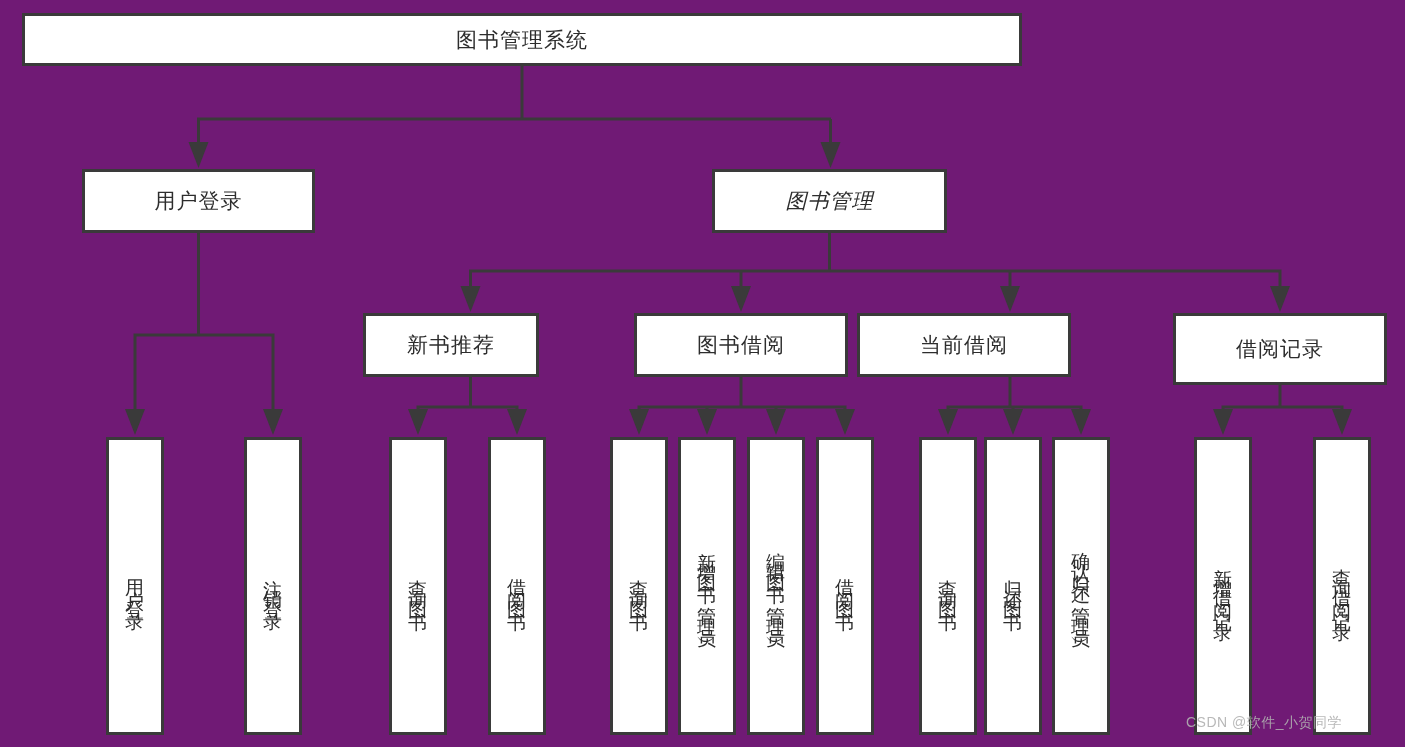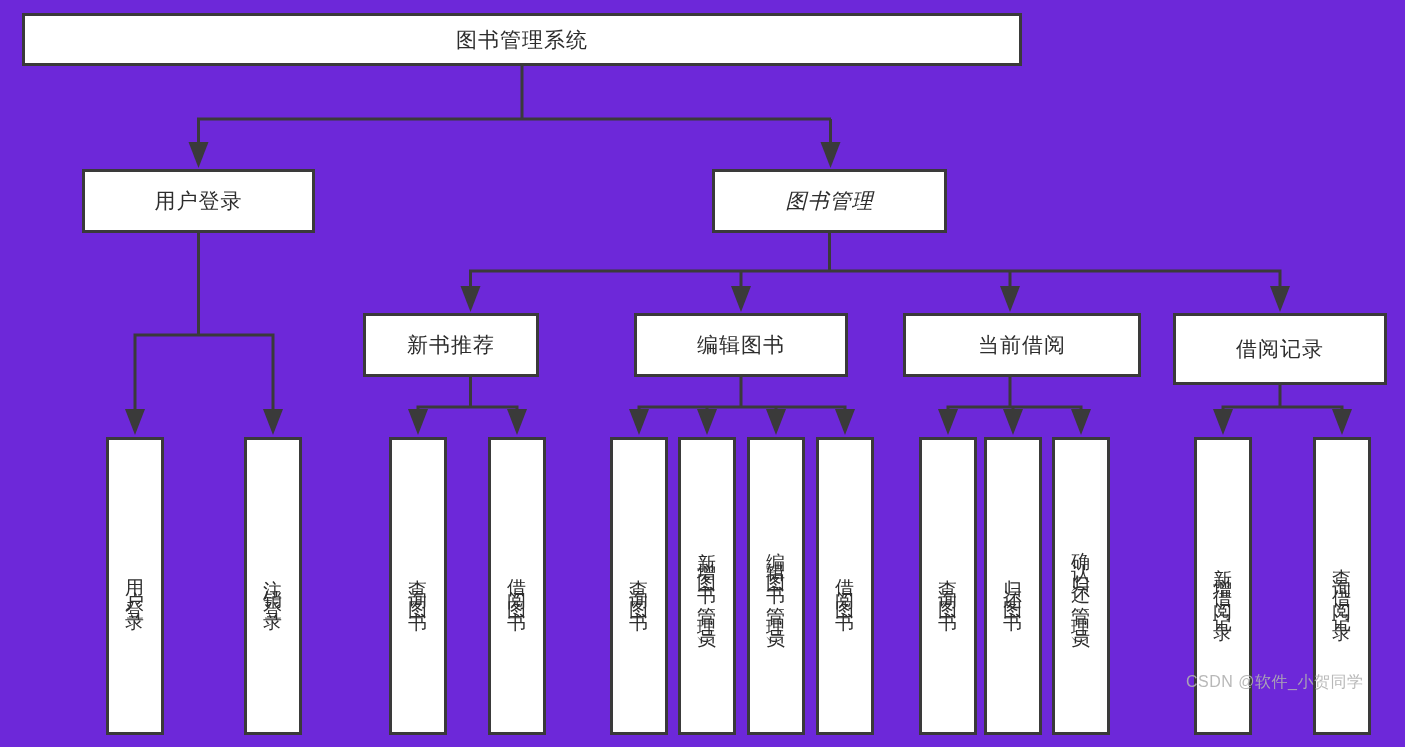--- a/index.html
+++ b/index.html
@@ -1,20 +1,20 @@
 <!DOCTYPE html>
 <html><head>
 <meta charset="utf-8">
 <style>
   html, body { margin: 0; padding: 0; background: #ffffff; }
   .stage {
     position: relative;
     width: 1405px;
     height: 747px;
-    background: #6d28d9;
+    background: #701a75;
     overflow: hidden;
     font-family: "Liberation Sans", "DejaVu Sans", sans-serif;
     color: #2d2d2d;
   }
   .connectors {
     position: absolute;
     left: 0; top: 0;
     width: 1405px; height: 747px;
     z-index: 1;
   }
@@ -34,23 +34,23 @@
     writing-mode: vertical-rl;
     text-orientation: mixed;
     font-size: 19px;
     letter-spacing: 11px;
     line-height: 1;
     white-space: nowrap;
   }
   .watermark {
     position: absolute;
     left: 1186px;
-    top: 672px;
+    top: 714px;
     z-index: 5;
-    font-size: 16px;
+    font-size: 14px;
     color: #b1b1b1;
     opacity: 0.9;
     letter-spacing: 0.5px;
     white-space: nowrap;
   }
 </style>
 </head>
 <body>
 
 <div class="stage">
@@ -87,22 +87,22 @@
       <polygon points="1332,409 1352,409 1342,435"></polygon>
     </g>
   </svg>
 
   <div class="node h-node" style="left:22px; top:13px; width:1000px; height:53px;">图书管理系统</div>
 
   <div class="node h-node" style="left:82px; top:169px; width:233px; height:64px;">用户登录</div>
   <div class="node h-node" style="left:712px; top:169px; width:235px; height:64px;font-style:italic;">图书管理</div>
 
   <div class="node h-node" style="left:363px; top:313px; width:176px; height:64px;">新书推荐</div>
-  <div class="node h-node" style="left:634px; top:313px; width:214px; height:64px;">编辑图书</div>
-  <div class="node h-node" style="left:903px; top:313px; width:238px; height:64px;">当前借阅</div>
+  <div class="node h-node" style="left:634px; top:313px; width:214px; height:64px;">图书借阅</div>
+  <div class="node h-node" style="left:857px; top:313px; width:214px; height:64px;">当前借阅</div>
   <div class="node h-node" style="left:1173px; top:313px; width:214px; height:72px;">借阅记录</div>
 
   <div class="node v-node" style="left:106px; top:437px; width:58px; height:298px;">
     <span class="vtext">用户登录</span>
   </div>
   <div class="node v-node" style="left:244px; top:437px; width:58px; height:298px;">
     <span class="vtext">注销登录</span>
   </div>
 
   <div class="node v-node" style="left:389px; top:437px; width:58px; height:298px;">

